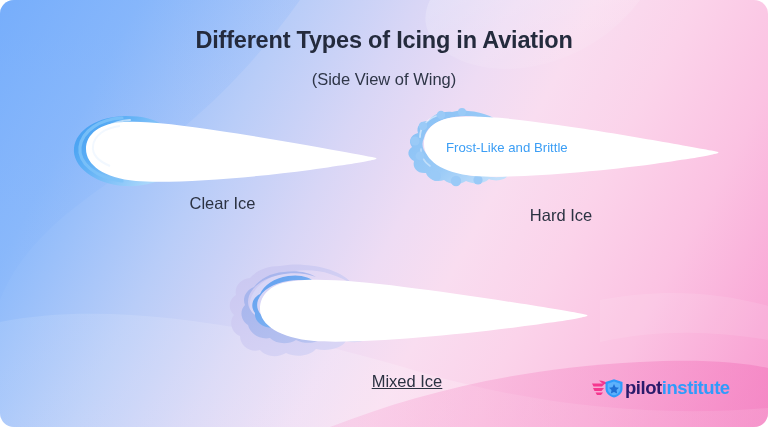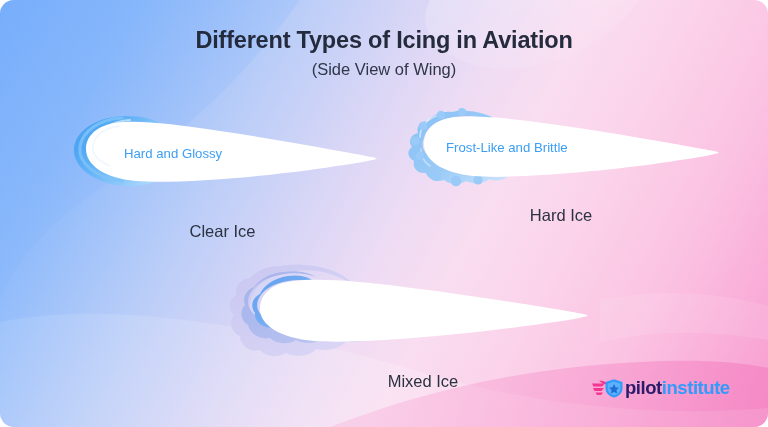--- a/index.html
+++ b/index.html
@@ -49,21 +49,21 @@
     text-align: center;
   }
   .title {
     font-size: 23.5px;
     font-weight: bold;
     color: #242b3d;
     letter-spacing: -0.2px;
     line-height: 1.2;
   }
   .subtitle {
-    margin-top: 6px;
+    margin-top: 16px;
     font-size: 16.5px;
     color: #2f3648;
     line-height: 1.2;
   }
 
   
   .wing-group {
     position: absolute;
   }
   .wing-stage {
@@ -92,23 +92,23 @@
 
   
   #group-clear  { left: 60px;  top: 108px; width: 320px; }
   #group-rime   { left: 396px; top: 104px; width: 320px; }
   #group-mixed  { left: 222px; top: 262px; width: 370px; }
 
   #group-clear .wing-label { left: 64px; top: 38px; }
   #group-rime  .wing-label { left: 50px; top: 36px; }
   #group-mixed .wing-label { left: 82px; top: 32px; }
 
-  #group-clear .caption { top: 114px; left: 0; width: 325px; }
+  #group-clear .caption { top: 86px; left: 0; width: 325px; }
   #group-rime  .caption { top: 102px; left: 0; width: 330px; }
-  #group-mixed .caption { top: 110px; left: 16px; width: 370px; }
+  #group-mixed .caption { top: 110px; left: 0; width: 370px; text-decoration: underline; }
 
   
   .logo {
     position: absolute;
     left: 592px;
     top: 377px;
     display: flex;
     align-items: center;
   }
   .logo-mark { display: block; }
@@ -181,21 +181,20 @@
           <path d="M70,12 C52,13 38,22 35,34" fill="none" stroke="#ffffff" stroke-width="2" stroke-linecap="round" opacity="0.55"></path>
           <path d="M58,68 C44,65 34,57 32,48" fill="none" stroke="#ffffff" stroke-width="1.6" stroke-linecap="round" opacity="0.35"></path>
         </g>
 
         <path d="M64,14 C40,15 26,26 26,41 C26,57 44,70 76,73
                  C112,76 190,70 250,62 C284,57 305,54 312,52
                  C318,51 318,50 312,49
                  C290,45 210,30 160,23 C120,17 88,13 64,14 Z" fill="#ffffff"></path>
         <path d="M60,18 C44,20 34,28 33,38 C32,46 38,53 50,58" fill="none" stroke="#f1f7ff" stroke-width="2" opacity="0.9"></path>
       </svg>
-      <div class="wing-label">Hard and Glossy</div>
     </div>
     <div class="caption">Clear Ice</div>
   </div>
 
   <div class="wing-group" id="group-rime">
     <div class="wing-stage">
       <svg width="330" height="90" viewBox="0 0 330 90">
         <defs>
           <linearGradient id="rimeGrad" x1="0" y1="0" x2="1" y2="0.8">
             <stop offset="0%" stop-color="#86bff5"></stop>

